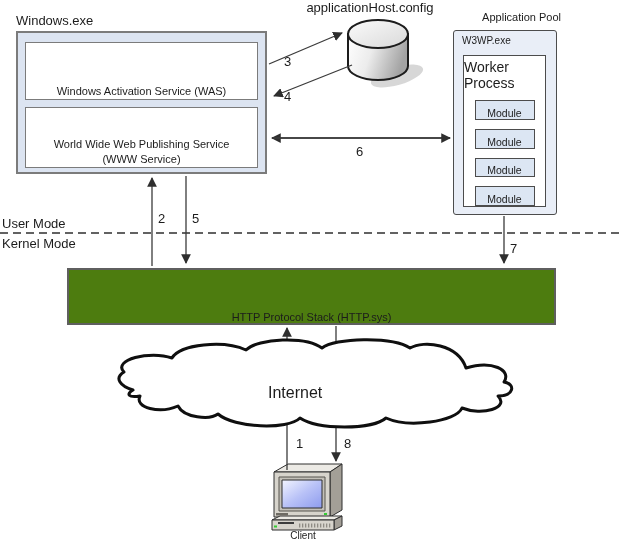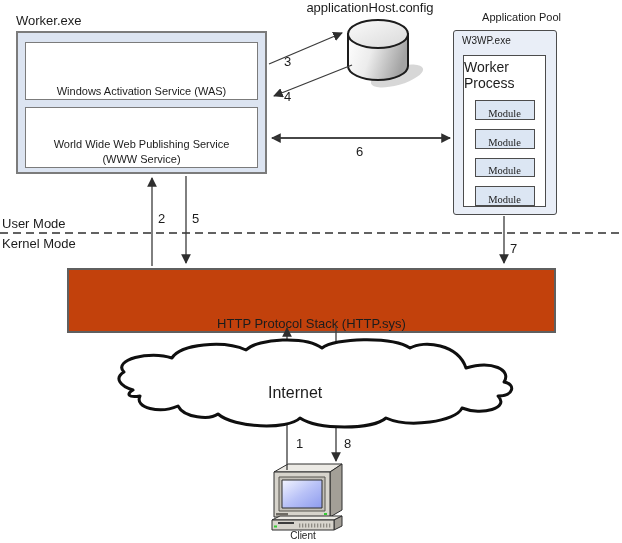--- a/index.html
+++ b/index.html
@@ -25,45 +25,45 @@
   
   #pool-title{left:451px;top:11px;width:110px;text-align:right;font-size:11px;}
   #pool-box{left:453px;top:30px;width:104px;height:185px;background:#e9eef7;
             border:1.5px solid #4c4c4c;border-radius:3px;box-sizing:border-box;z-index:1;}
   #w3wp-label{position:absolute;left:8px;top:4px;font-size:10px;}
   #worker-box{position:absolute;left:9px;top:24px;width:83px;height:152px;background:#ffffff;
               border:1.5px solid #4c4c4c;box-sizing:border-box;display:flex;flex-direction:column;
               align-items:center;}
   #worker-title{font-size:14px;margin-top:3px;}
   .module{width:60px;height:32px;background:#dce6f3;border:1.5px solid #4c4c4c;
-          box-sizing:border-box;font-size:10.5px;margin-top:9px;font-family:Liberation Serif, serif;}
+          box-sizing:border-box;font-size:10.5px;margin-top:9px;}
   .module:first-of-type{margin-top:5px;}
 
   
   #user-mode{left:2px;top:216px;font-size:13px;}
   #kernel-mode{left:2px;top:236px;font-size:13px;}
 
   
-  #http-box{left:67px;top:268px;width:489px;height:65px;background:#c2410c;
-            border:2px solid #5f5f5f;box-sizing:border-box;font-size:13px;z-index:1;}
+  #http-box{left:67px;top:268px;width:489px;height:57px;background:#4d7c0f;
+            border:2px solid #5f5f5f;box-sizing:border-box;font-size:11px;z-index:1;}
 
   
   #internet-label{left:268px;top:384px;width:100px;text-align:left;font-size:16px;z-index:6;}
   #client-label{left:266px;top:530px;width:74px;text-align:center;font-size:10px;z-index:6;}
   #pc-svg{left:266px;top:460px;z-index:1;}
 
   #overlay{position:absolute;left:0;top:0;z-index:5;pointer-events:none;}
   .step{font-size:13px;}
 </style>
 </head>
 <body>
 
 <div id="canvas">
 
-  <div class="lbl" id="svchost-title">Worker.exe</div>
+  <div class="lbl" id="svchost-title">Windows.exe</div>
   <div class="abs" id="svchost-box">
     <div class="svc-inner ctr" id="was-box">
       <span>Windows Activation Service (WAS)</span>
     </div>
     <div class="svc-inner ctr" id="www-box">
       <span><span>World Wide Web Publishing Service</span><br><span>(WWW Service)</span></span>
     </div>
   </div>
 
   <div class="lbl" id="config-label">applicationHost.config</div>

